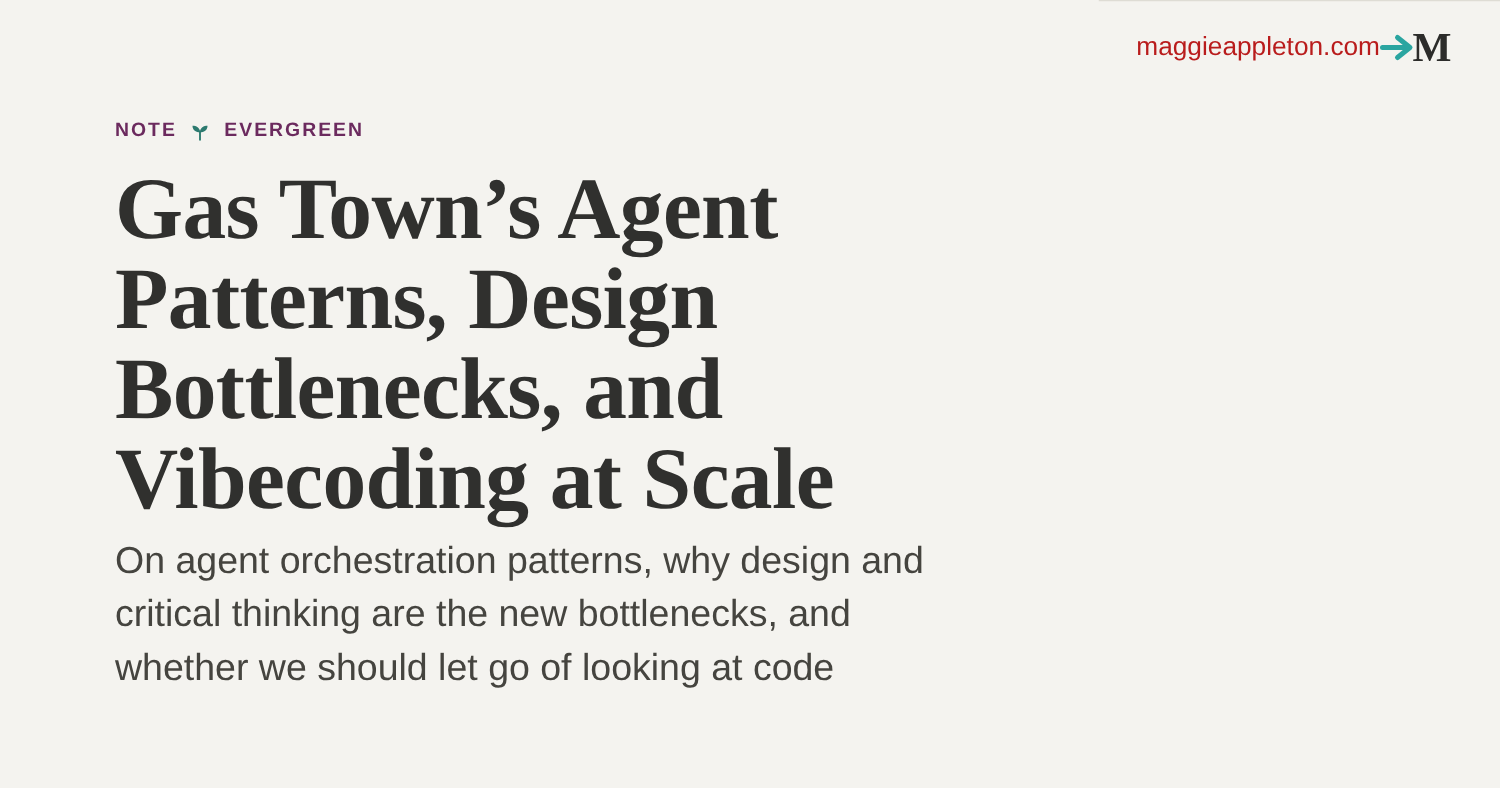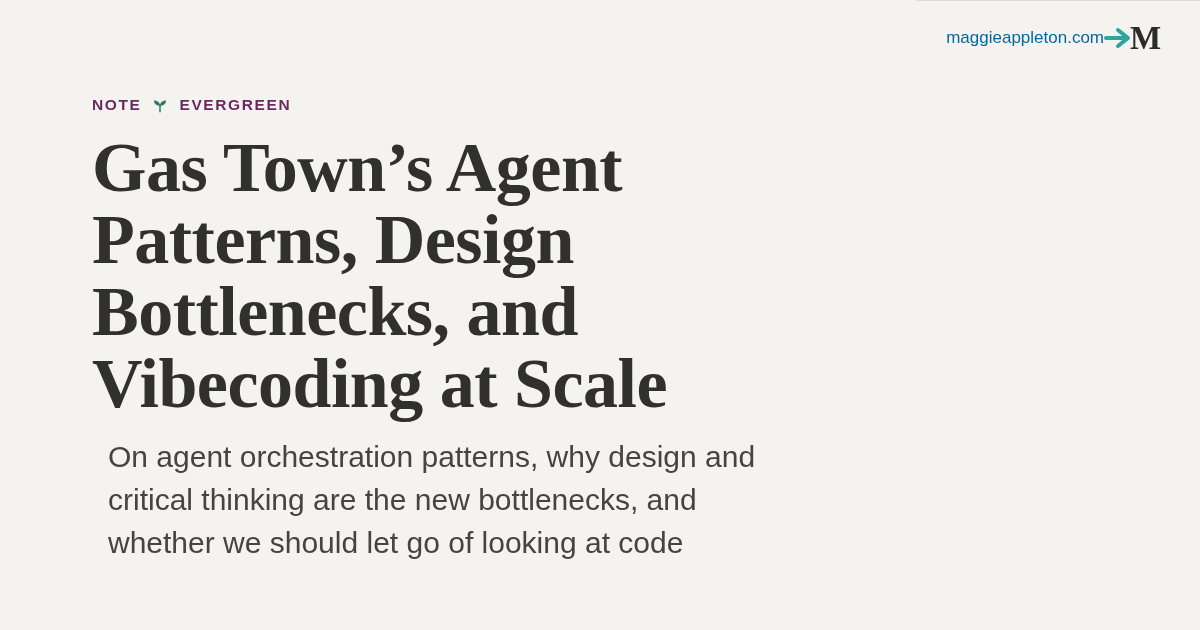--- a/index.html
+++ b/index.html
@@ -57,37 +57,37 @@
     letter-spacing: -0.5px;
     margin: 0 0 8px 0;
     max-width: 960px;
   }
   .subtitle {
     font-family: "Liberation Sans", sans-serif;
     font-size: 30px;
     line-height: 1.42;
     color: #45443f;
     font-weight: 400;
-    margin: 16px;
+    margin: 0;
     max-width: 960px;
   }
   .footer {
     flex: 0 0 auto;
     height: 74px;
     border-top: 1px solid #dedcd4;
     display: flex;
     align-items: center;
     justify-content: space-between;
     padding: 0 30px 0 30px;
     box-sizing: border-box;
   }
   .footer-url {
     font-family: "Liberation Sans", sans-serif;
-    font-size: 17px;
-    color: #0369a1;
+    font-size: 21px;
+    color: #b91c1c;
   }
   .logo {
     display: flex;
     align-items: center;
     gap: 2px;
   }
 </style>
 </head>
 <body>
 

